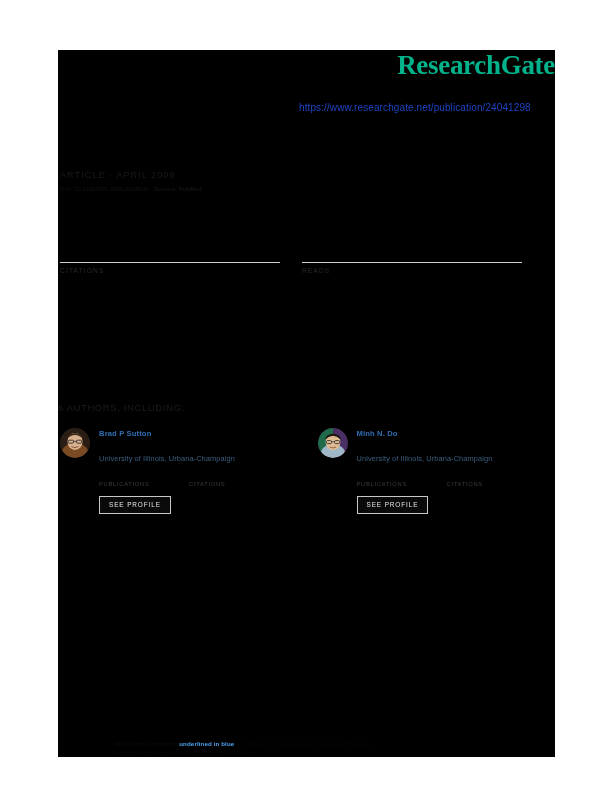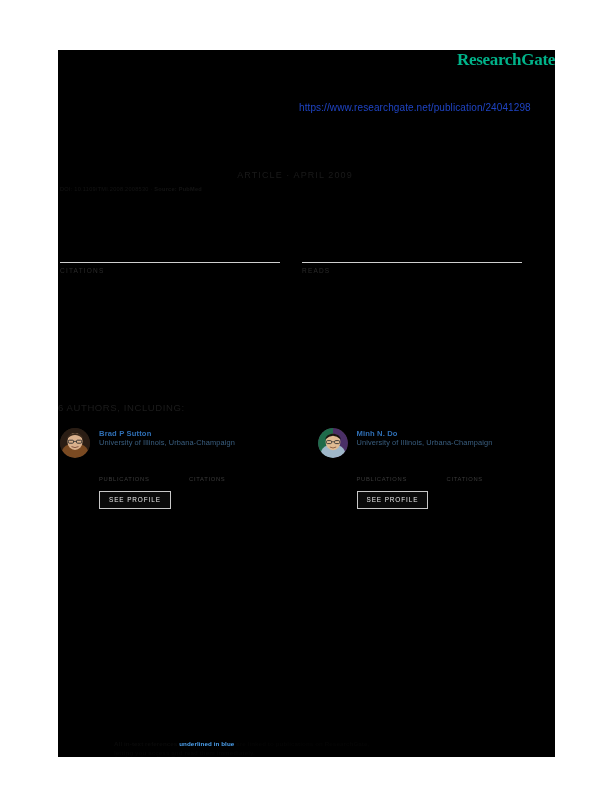--- a/index.html
+++ b/index.html
@@ -27,21 +27,21 @@
     overflow: hidden;
   }
 
   
   .rg-logo {
     position: absolute;
     right: 0px;
     top: 0px;
     font-family: "Liberation Serif", serif;
     font-weight: bold;
-    font-size: 17px;
+    font-size: 27px;
     letter-spacing: -0.3px;
     color: #00b38a;
     white-space: nowrap;
   }
 
   .rg-url {
     position: absolute;
     left: 241px;
     top: 52px;
     font-size: 10px;
@@ -57,21 +57,20 @@
     position: absolute;
     left: 2px;
     top: 120px;
     width: 470px;
   }
   .doc-type-line {
     font-size: 9px;
     color: #1a1a1a;
     letter-spacing: 1.1px;
     font-weight: normal;
-    text-align: center;
   }
   .doc-meta-line {
     margin-top: 6px;
     font-size: 5.6px;
     color: #141414;
     letter-spacing: 0.25px;
   }
   .doc-meta-line .src {
     font-weight: bold;
   }
@@ -151,21 +150,21 @@
     padding-top: 1px;
   }
   .author-name {
     font-size: 7.6px;
     font-weight: bold;
     color: #2f6fb5;
     letter-spacing: 0.15px;
     white-space: nowrap;
   }
   .author-affil {
-    margin-top: 0;
+    margin-top: 16px;
     font-size: 7.4px;
     color: #3a5f80;
     letter-spacing: 0.1px;
     white-space: nowrap;
   }
   .author-stats {
     margin-top: 7px;
     margin-left: 39px;
     display: flex;
     gap: 22px;

